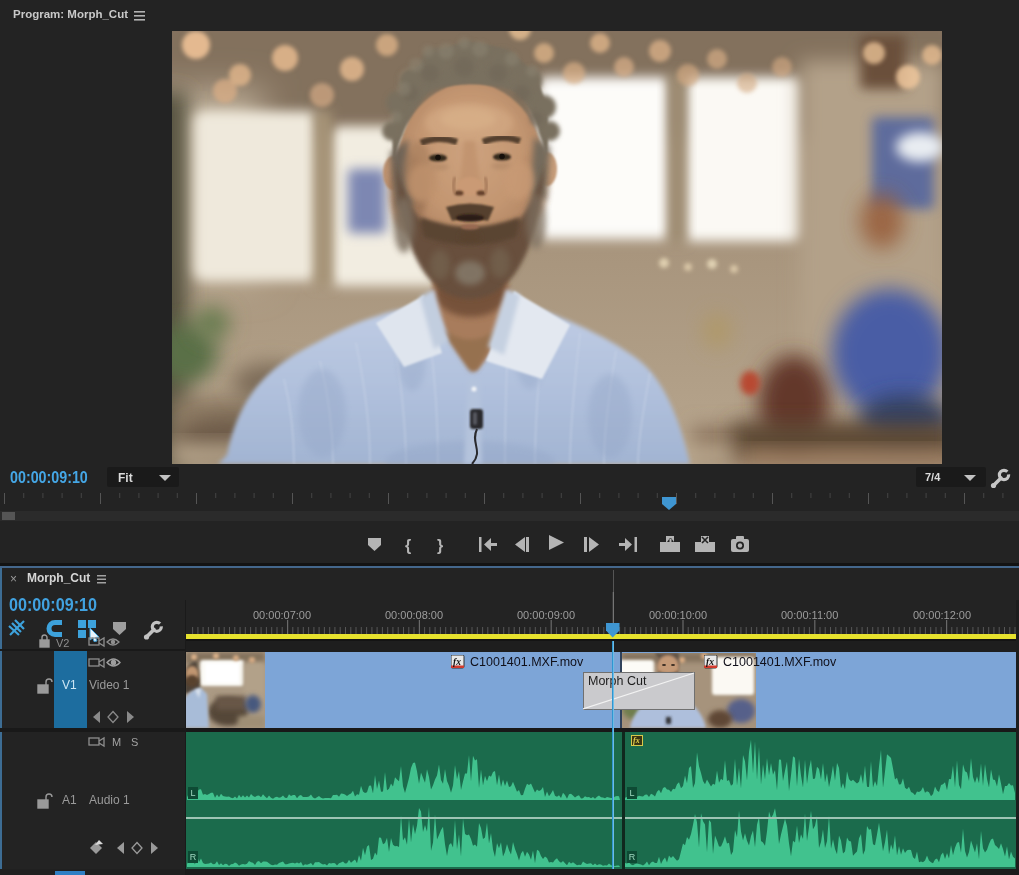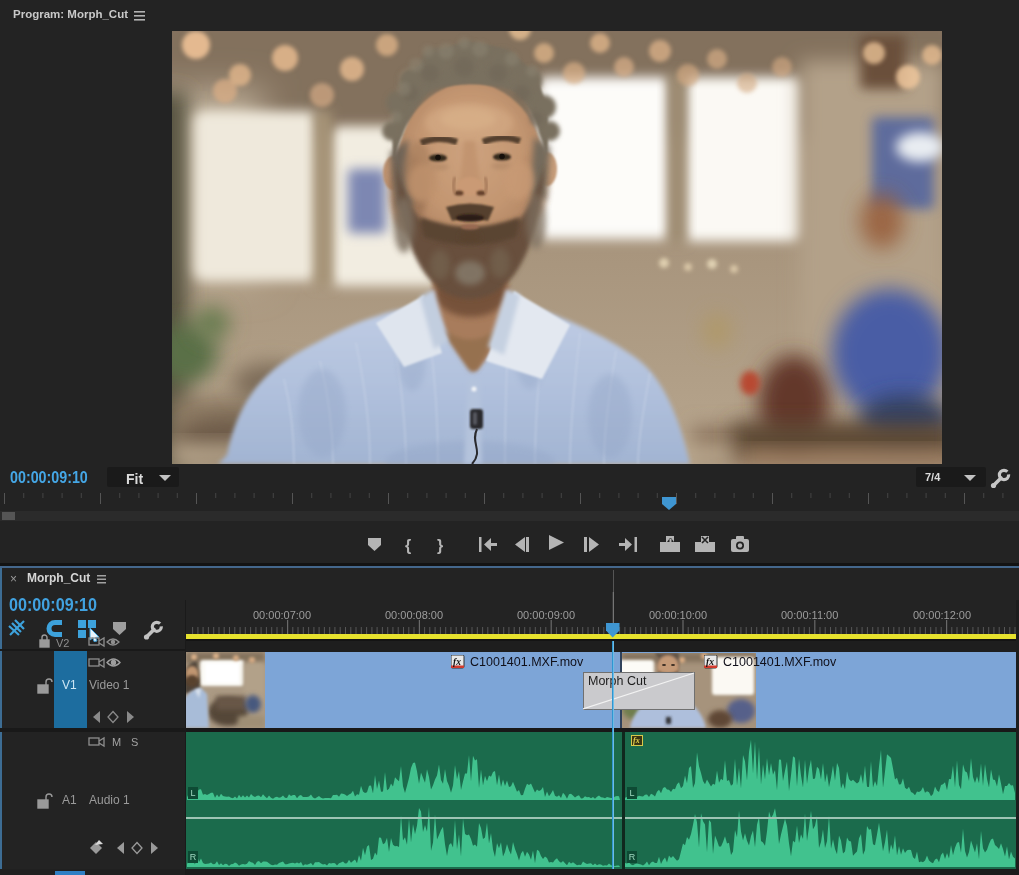--- a/index.html
+++ b/index.html
@@ -240,21 +240,21 @@
     <ellipse cx="328" cy="232" rx="10" ry="15" fill="#776753" opacity=".6" filter="url(#b3)"></ellipse>
 
     <rect x="298" y="378" width="13" height="20" rx="3" fill="#2b2b2f" filter="url(#b1)"></rect>
     <rect x="301" y="381" width="4" height="13" rx="2" fill="#565960" filter="url(#b1)"></rect>
     <path d="M305,398 C298,412 312,420 300,433" stroke="#2a2a2e" stroke-width="2" fill="none"></path>
   </g>
 </svg>
 
 <div class="txt" style="left:10px;top:468px;font-size:17px;font-weight:700;color:#45a7e6;transform:scaleX(.84);transform-origin:0 0;">00:00:09:10</div>
 <div class="abs" style="left:107px;top:467px;width:72px;height:20px;background:#1a1a1a;border-radius:2px;"></div>
-<div class="txt" style="left:126px;top:471px;font-size:14px;font-weight:700;color:#dcdcdc;">Fit</div>
+<div class="txt" style="left:118px;top:471px;font-size:12px;font-weight:700;color:#dcdcdc;">Fit</div>
 <svg class="abs" style="left:158px;top:474px" width="14" height="8">
       <path d="M1,1 L13,1 L7,7 Z" fill="#c2c2c2"></path>
     </svg>
 <div class="abs" style="left:916px;top:467px;width:70px;height:20px;background:#1a1a1a;border-radius:2px;"></div>
 <div class="txt" style="left:925px;top:471px;font-size:11px;font-weight:700;color:#dcdcdc;">7/4</div>
 <svg class="abs" style="left:963px;top:474px" width="14" height="8">
       <path d="M1,1 L13,1 L7,7 Z" fill="#c2c2c2"></path>
     </svg>
 <svg class="abs" style="left:990px;top:467px" width="22" height="22" viewBox="0 0 22 22">
   <path d="M3.5,18.5 L11,11" stroke="#c6c6c6" stroke-width="3.6" stroke-linecap="round"></path>

